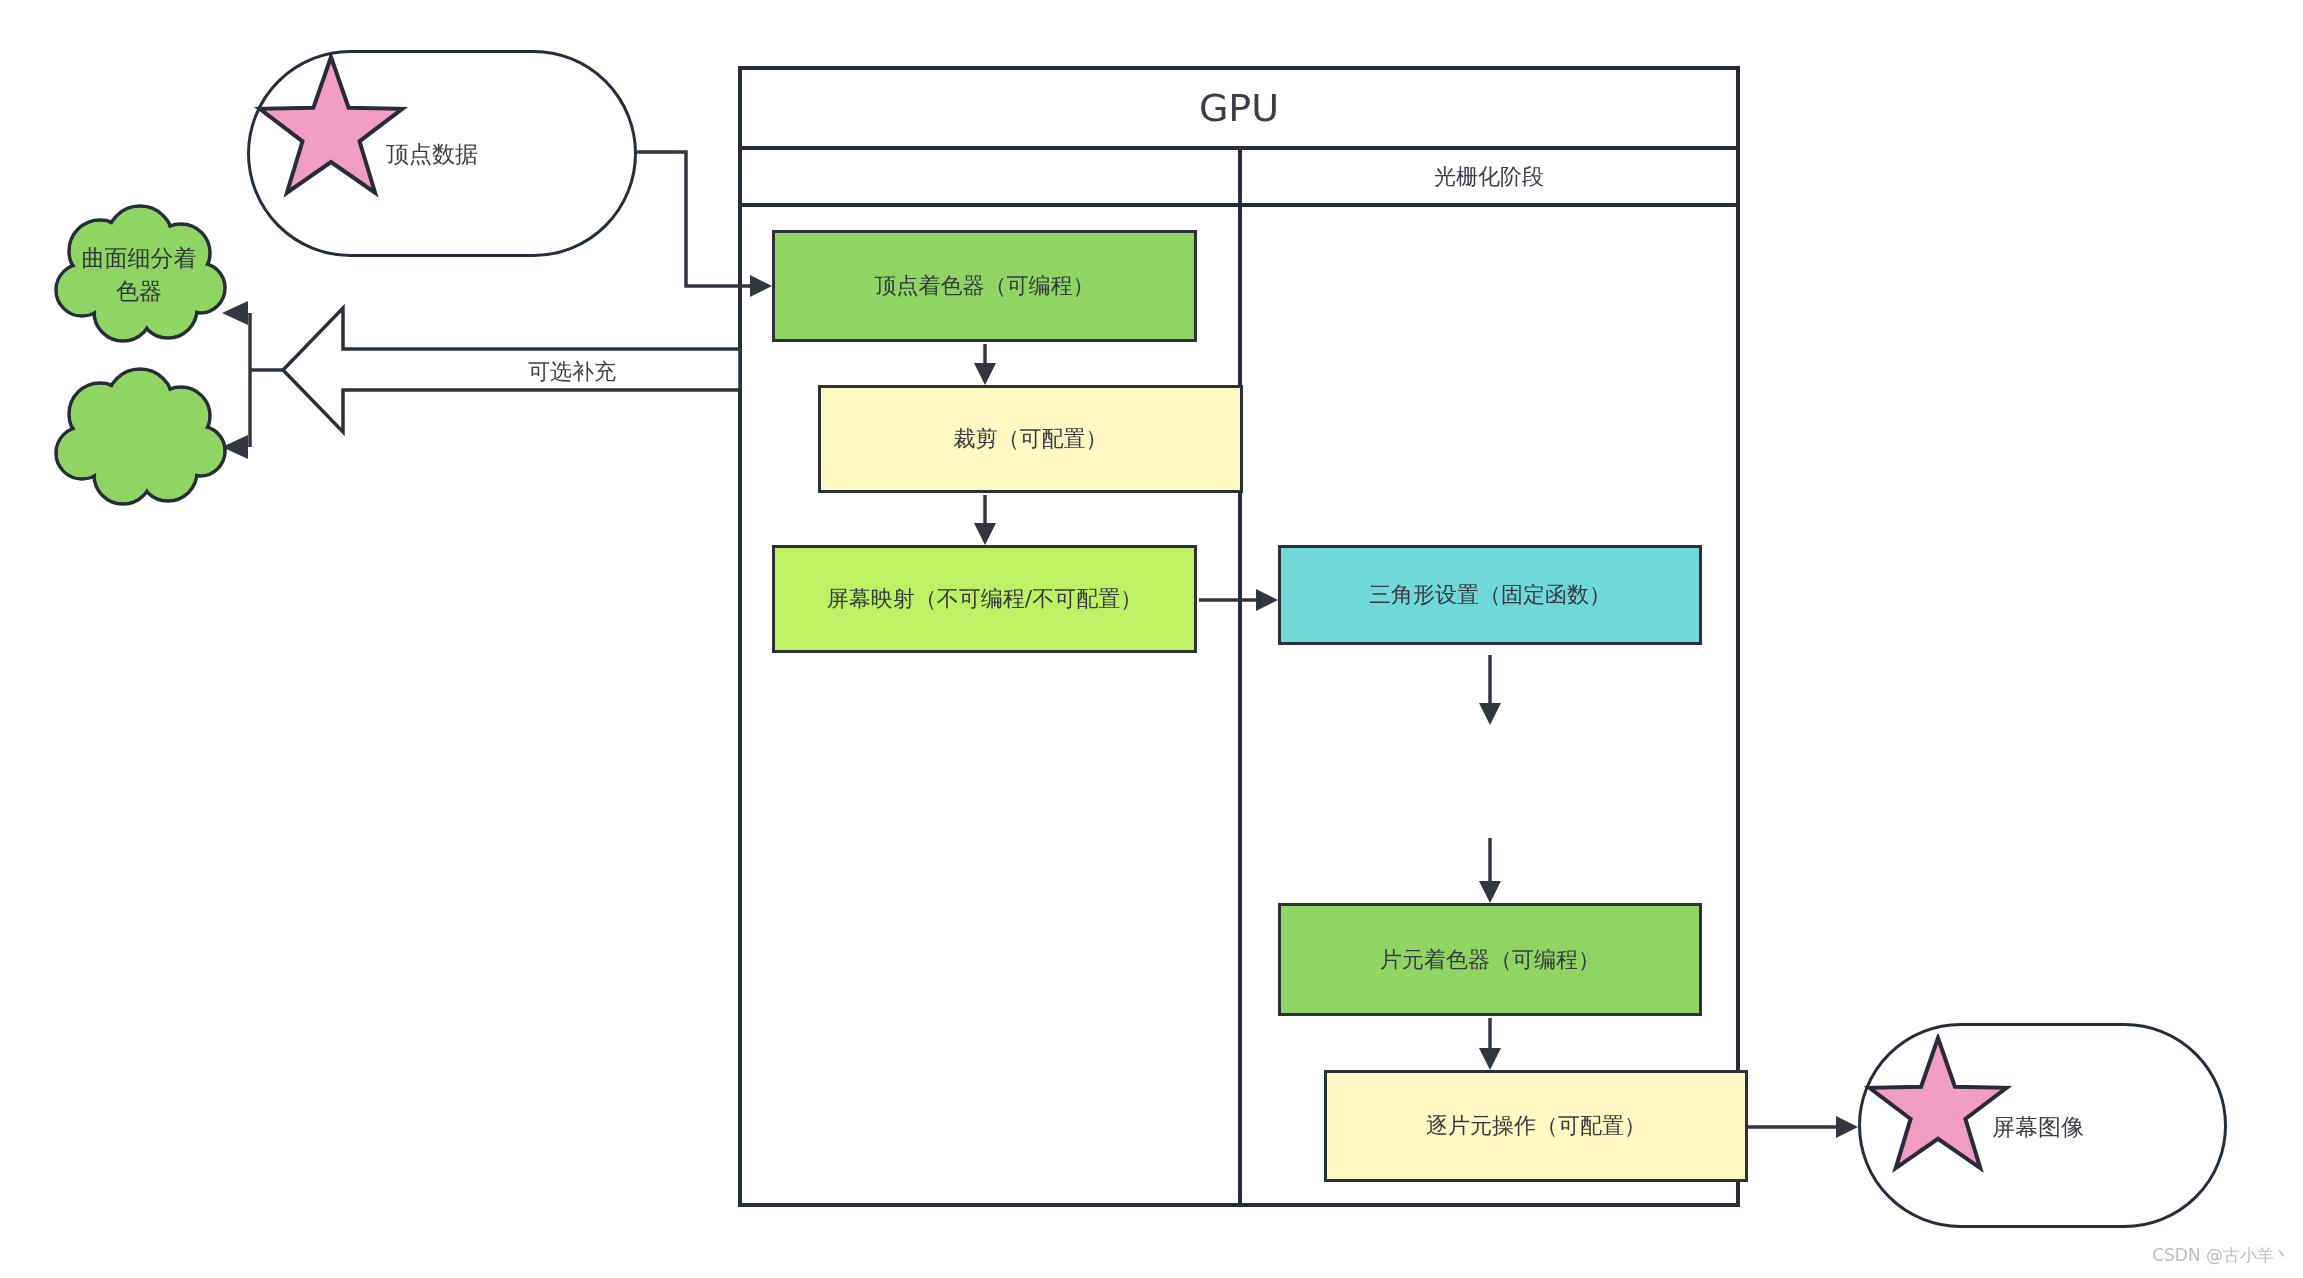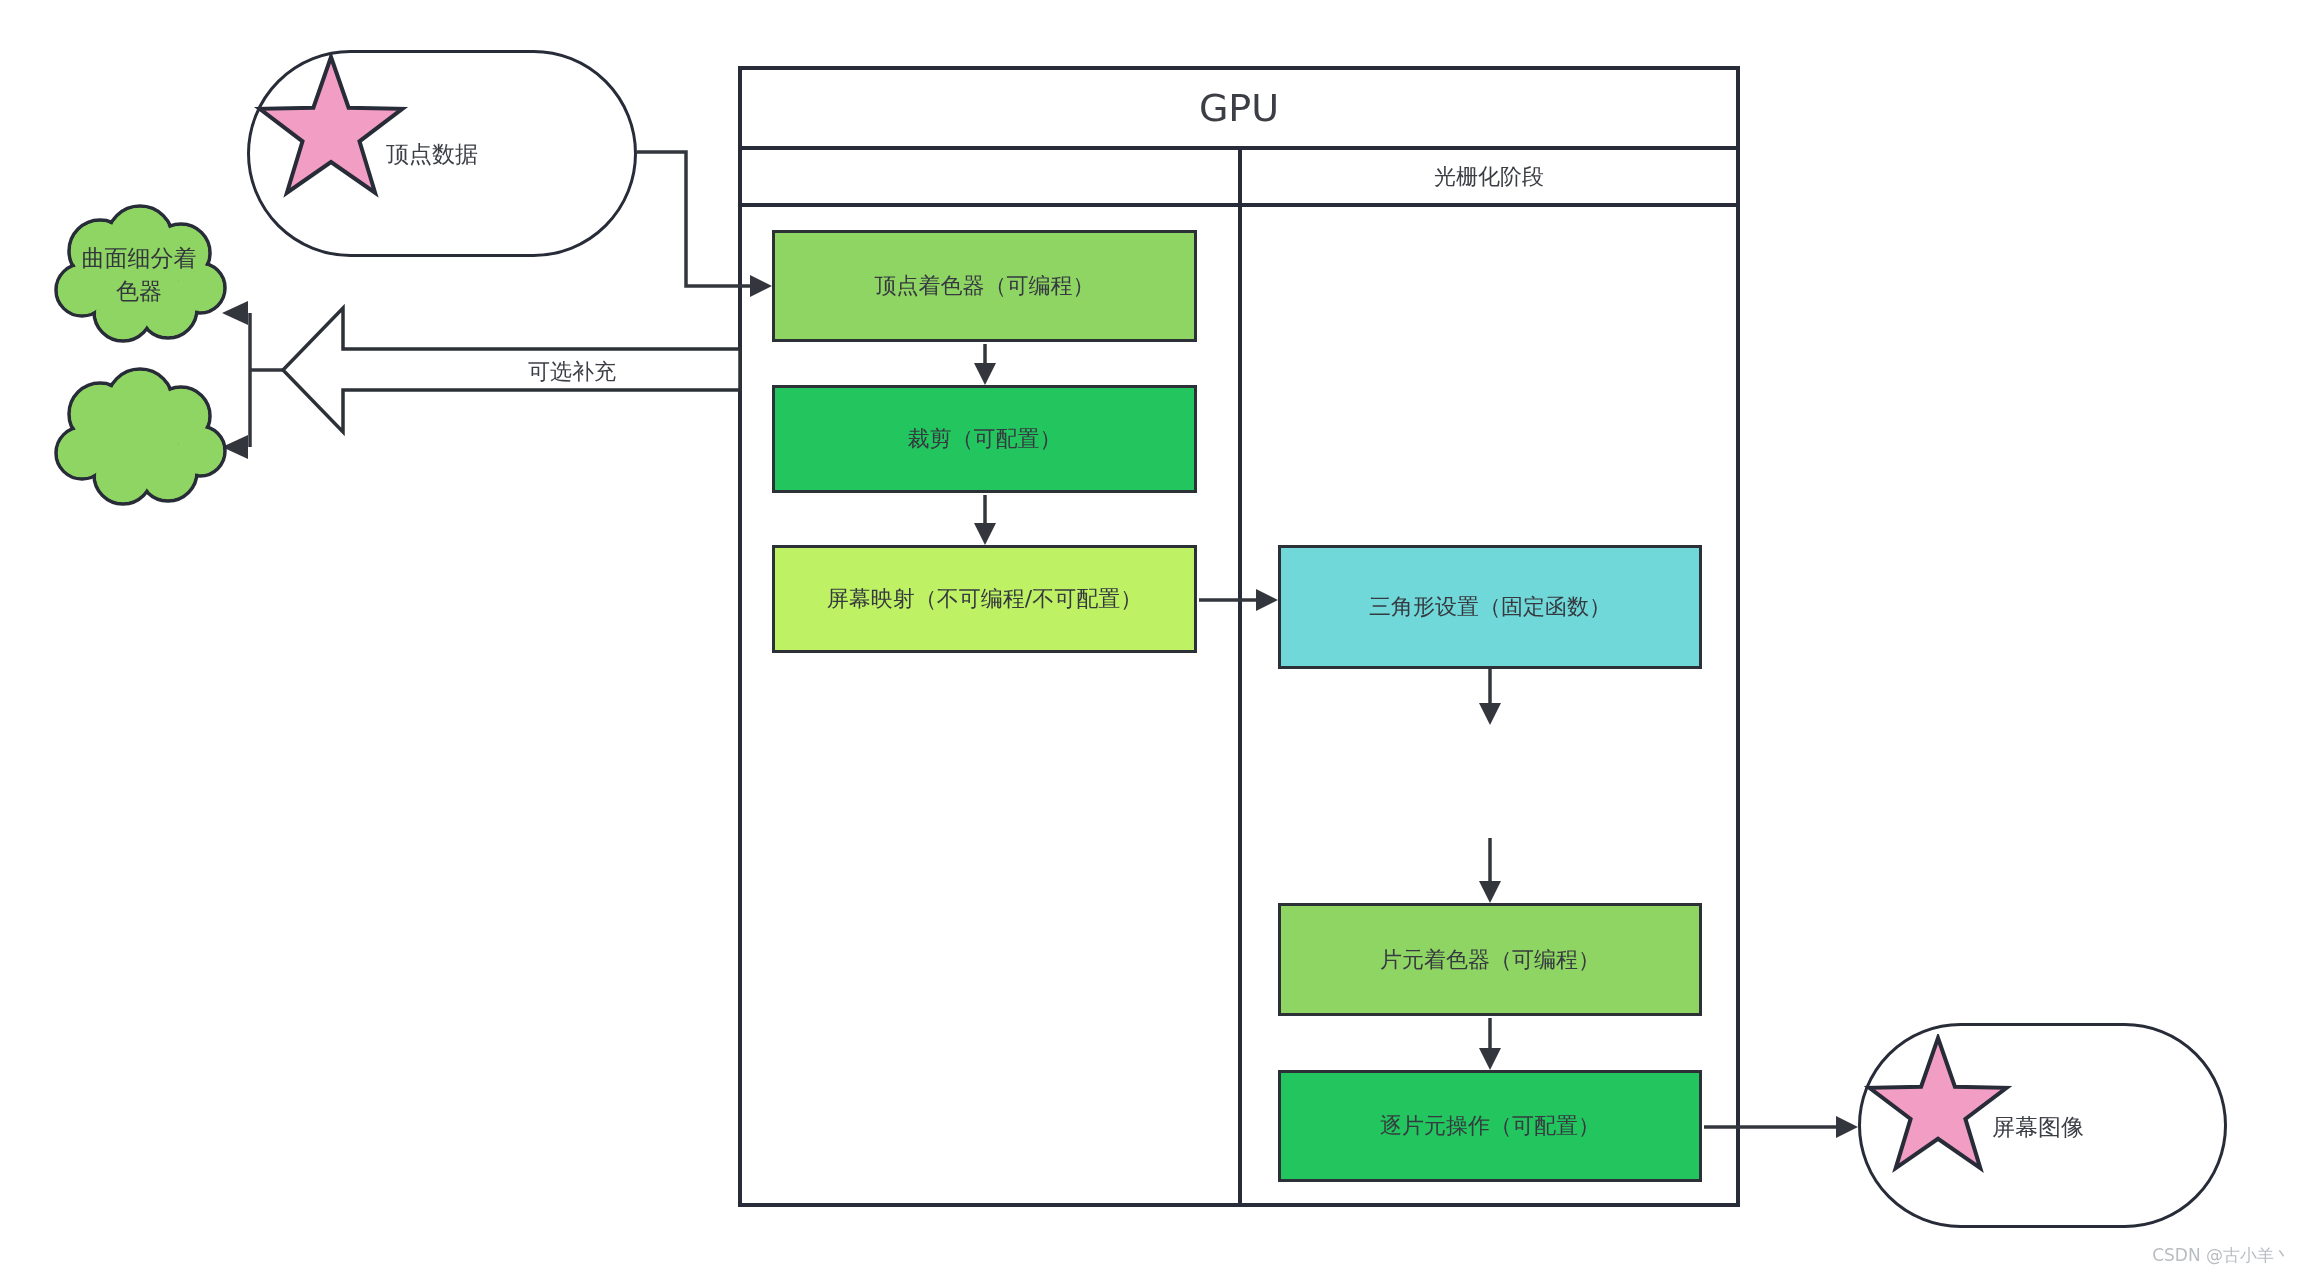--- a/index.html
+++ b/index.html
@@ -21,21 +21,21 @@
   .gpu-box{position:absolute;left:738px;top:66px;width:1002px;height:1141px;border:4px solid #272c38;box-sizing:border-box;background:transparent;z-index:1;}
   .gpu-title{position:absolute;left:742px;top:70px;width:994px;height:76px;display:flex;align-items:center;justify-content:center;font-size:38px;color:#3b3e44;z-index:1;}
   .sep{position:absolute;background:#272c38;z-index:1;}
   .col-header{position:absolute;display:flex;align-items:center;justify-content:center;font-size:22px;color:#3b3e44;z-index:1;}
   .node{
     position:absolute;box-sizing:border-box;border:3px solid #2c3137;border-radius:0;
     display:flex;align-items:center;justify-content:center;text-align:center;
     font-size:22px;color:#36393f;z-index:3;white-space:nowrap;
   }
   .node-green{background:#8fd564;}
-  .node-yellow{background:#22c55e;}
+  .node-yellow{background:#fef9c3;margin-left:46px;}
   .node-gray{background:#bef264;}
   .node-cyan{background:#70d8d8;}
   .arrow-label{position:absolute;left:406px;top:357px;width:210px;text-align:right;font-size:22px;color:#3b3e44;z-index:3;}
   .watermark{position:absolute;right:12px;top:1244px;font-size:17px;color:#b9bdc1;z-index:3;white-space:nowrap;}
 </style>
 </head>
 <body>
 
 <div class="canvas">
 
@@ -131,21 +131,21 @@
       </g>
     </svg>
   </div>
 
   <div class="arrow-label">可选补充</div>
 
   <div class="node node-green" style="left:772px;top:230px;width:425px;height:112px;">顶点着色器（可编程）</div>
   <div class="node node-yellow" style="left:772px;top:385px;width:425px;height:108px;">裁剪（可配置）</div>
   <div class="node node-gray" style="left:772px;top:545px;width:425px;height:108px;">屏幕映射（不可编程/不可配置）</div>
 
-  <div class="node node-cyan" style="left:1278px;top:545px;width:424px;height:124px;text-align:center;">三角形设置（固定函数）</div>
+  <div class="node node-cyan" style="left:1278px;top:545px;width:424px;height:100px;text-align:center;">三角形设置（固定函数）</div>
   <div class="node node-green" style="left:1278px;top:903px;width:424px;height:113px;">片元着色器（可编程）</div>
   <div class="node node-yellow" style="left:1278px;top:1070px;width:424px;height:112px;">逐片元操作（可配置）</div>
 
   <div class="stadium" style="left:1858px;top:1023px;width:363px;height:199px;"></div>
   <svg class="star-svg" style="left:1862px;top:1034px;" width="152" height="142" viewBox="-76 -76 152 142">
     <polygon points="0,-72 16.9,-23.3 68.5,-22.2 27.4,8.9 42.3,58.2 0,28.8 -42.3,58.2 -27.4,8.9 -68.5,-22.2 -16.9,-23.3" fill="#f29dc3" stroke="#272c38" stroke-width="4"></polygon>
   </svg>
   <div class="stadium-label" style="left:1992px;top:1112px;">屏幕图像</div>
 
   <div class="watermark">CSDN @古小羊丶</div>

